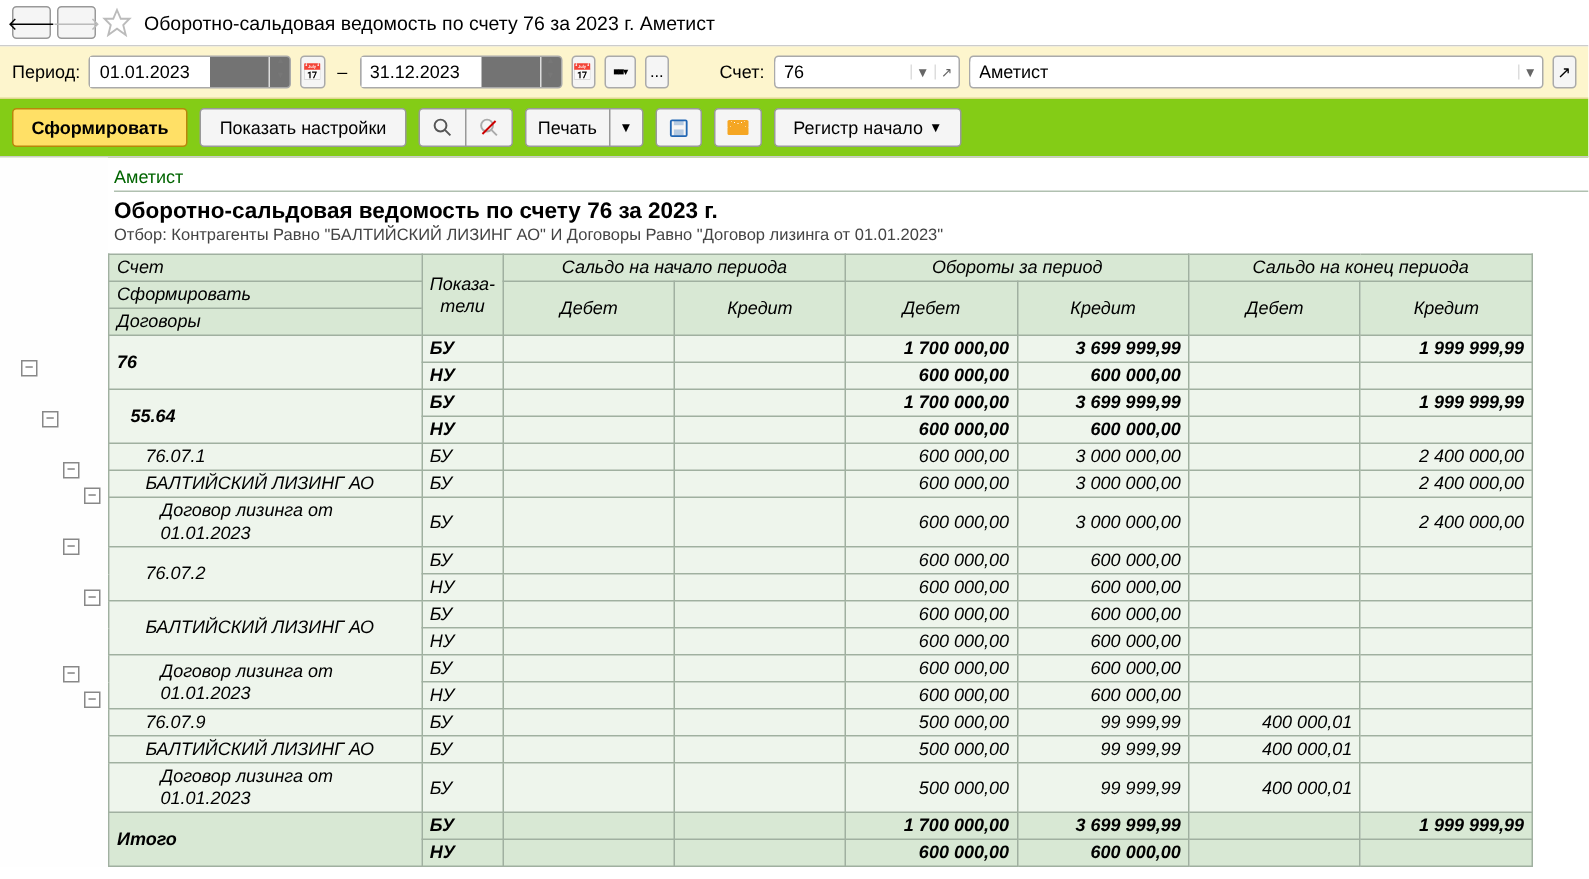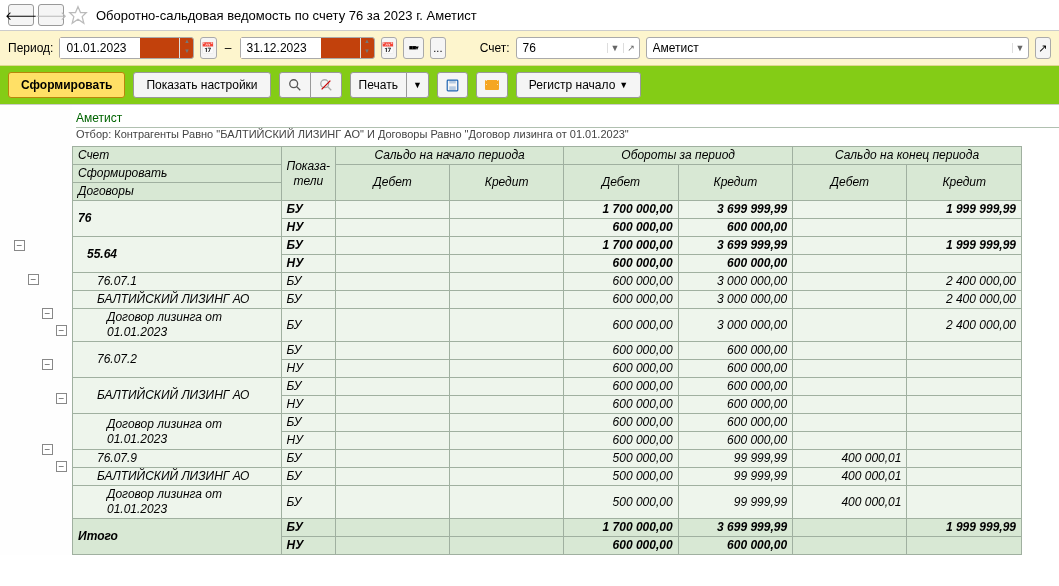--- a/index.html
+++ b/index.html
@@ -2,23 +2,23 @@
 <html><head>
 <meta charset="utf-8">
 <style>
   * { box-sizing: border-box; }
   body { margin: 0; font-family: Arial, sans-serif; font-size: 12px; background: #fff; color: #000; }
   .titlebar { display: flex; align-items: center; padding: 4px 8px; border-bottom: 1px solid #ccc; gap: 4px; }
   .nav-btn { width: 26px; height: 22px; border: 1px solid #999; border-radius: 3px; background: #f5f5f5; display: inline-flex; align-items: center; justify-content: center; cursor: pointer; font-size: 12px; }
   .nav-btn.disabled { color: #bbb; }
   .star { width: 20px; height: 20px; stroke: #bbb; fill: none; stroke-width: 1.5; }
   .title-text { font-size: 13px; margin-left: 4px; }
-  .params-bar { background: #fdf5cd; padding: 6px 8px; display: flex; align-items: center; gap: 6px; border-bottom: 1px solid #e0d890; }
+  .params-bar { background: #fdf5cd; padding: 6px 8px; display: flex; align-items: center; gap: 6px; border-bottom: 1px solid #e0d890; justify-content: flex-end; }
   .params-bar label { font-size: 12px; }
-  .date-field { display: inline-flex; border: 1px solid #aaa; height: 22px; border-radius: 3px; background: #c2410c; gap: 39px; }
+  .date-field { display: inline-flex; border: 1px solid #aaa; height: 22px; border-radius: 3px; background: #737373; gap: 39px; }
   .date-field input { border: none; padding: 0 6px; width: 80px; font-size: 12px; outline: none; }
   .date-field .spin { width: 14px; display: flex; flex-direction: column; border-left: 1px solid #ddd; }
   .date-field .spin div { flex: 1; font-size: 6px; text-align: center; line-height: 6px; cursor: pointer; color: #777; }
   .date-field .spin div:first-child::before { content: "▲"; }
   .date-field .spin div:last-child::before { content: "▼"; }
   .cal-btn, .mini-btn { width: 22px; height: 22px; border: 1px solid #aaa; border-radius: 3px; background: #f5f5f5; display: inline-flex; align-items: center; justify-content: center; cursor: pointer; font-size: 11px; }
   .sep-dash { margin: 0 2px; }
   .select-like { display: inline-flex; border: 1px solid #aaa; height: 22px; border-radius: 3px; background: #fff; align-items: center; }
   .select-like input { border: none; padding: 0 6px; font-size: 12px; outline: none; }
   .select-like .dd { width: 16px; text-align: center; font-size: 9px; color: #666; border-left: 1px solid #ddd; cursor: pointer; padding: 0 2px; }
@@ -152,20 +152,21 @@
     <div class="tree-node" style="top:203px;left:42px;"></div>
     <div class="tree-node" style="top:220px;left:56px;"></div>
     <div class="tree-node" style="top:254px;left:42px;"></div>
     <div class="tree-node" style="top:288px;left:56px;"></div>
     <div class="tree-node" style="top:339px;left:42px;"></div>
     <div class="tree-node" style="top:356px;left:56px;"></div>
   </div>
   <div class="report">
     <div class="r-head">
       <div class="r-org">Аметист</div>
+      <div class="r-title">Оборотно-сальдовая ведомость по счету 76 за 2023 г.</div>
       <div class="r-filter">Отбор: Контрагенты Равно "БАЛТИЙСКИЙ ЛИЗИНГ АО" И Договоры Равно "Договор лизинга от 01.01.2023"</div>
     </div>
     <table class="rep">
       <colgroup>
           <col class="acc-col">
           <col class="ind-col">
           <col class="num-col">
           <col class="num-col">
           <col class="num-col">
           <col class="num-col">

